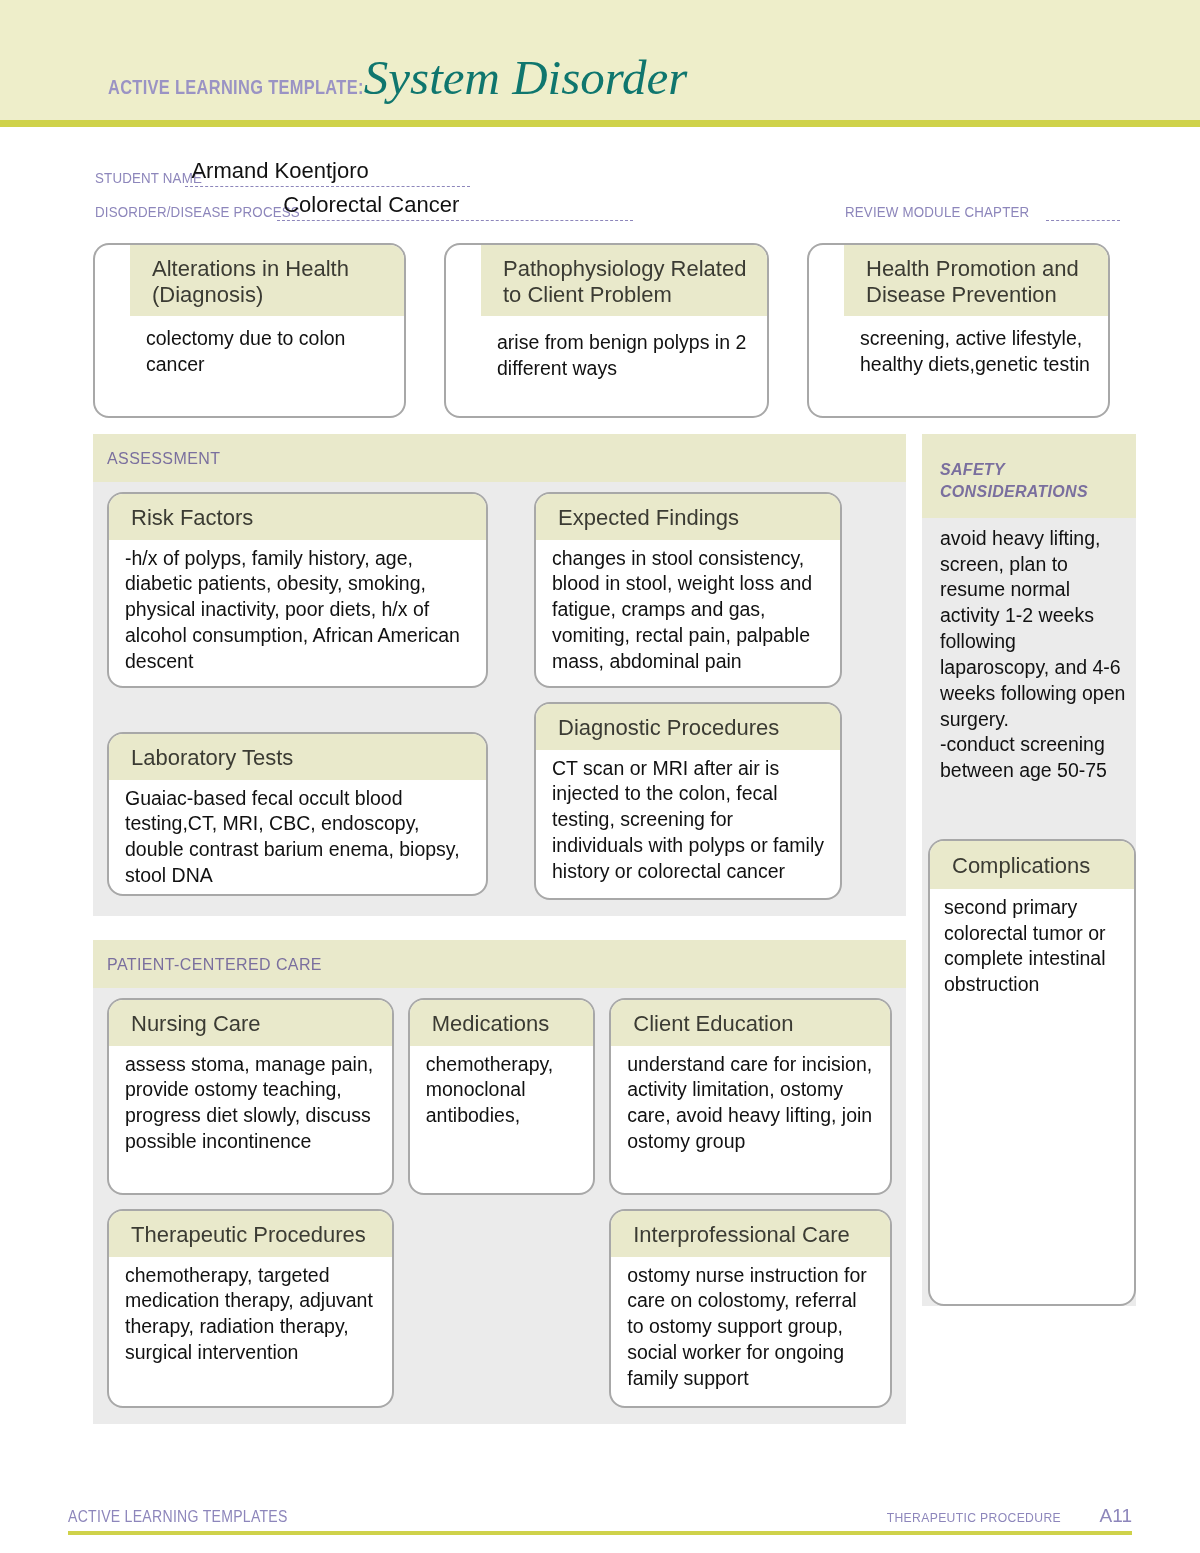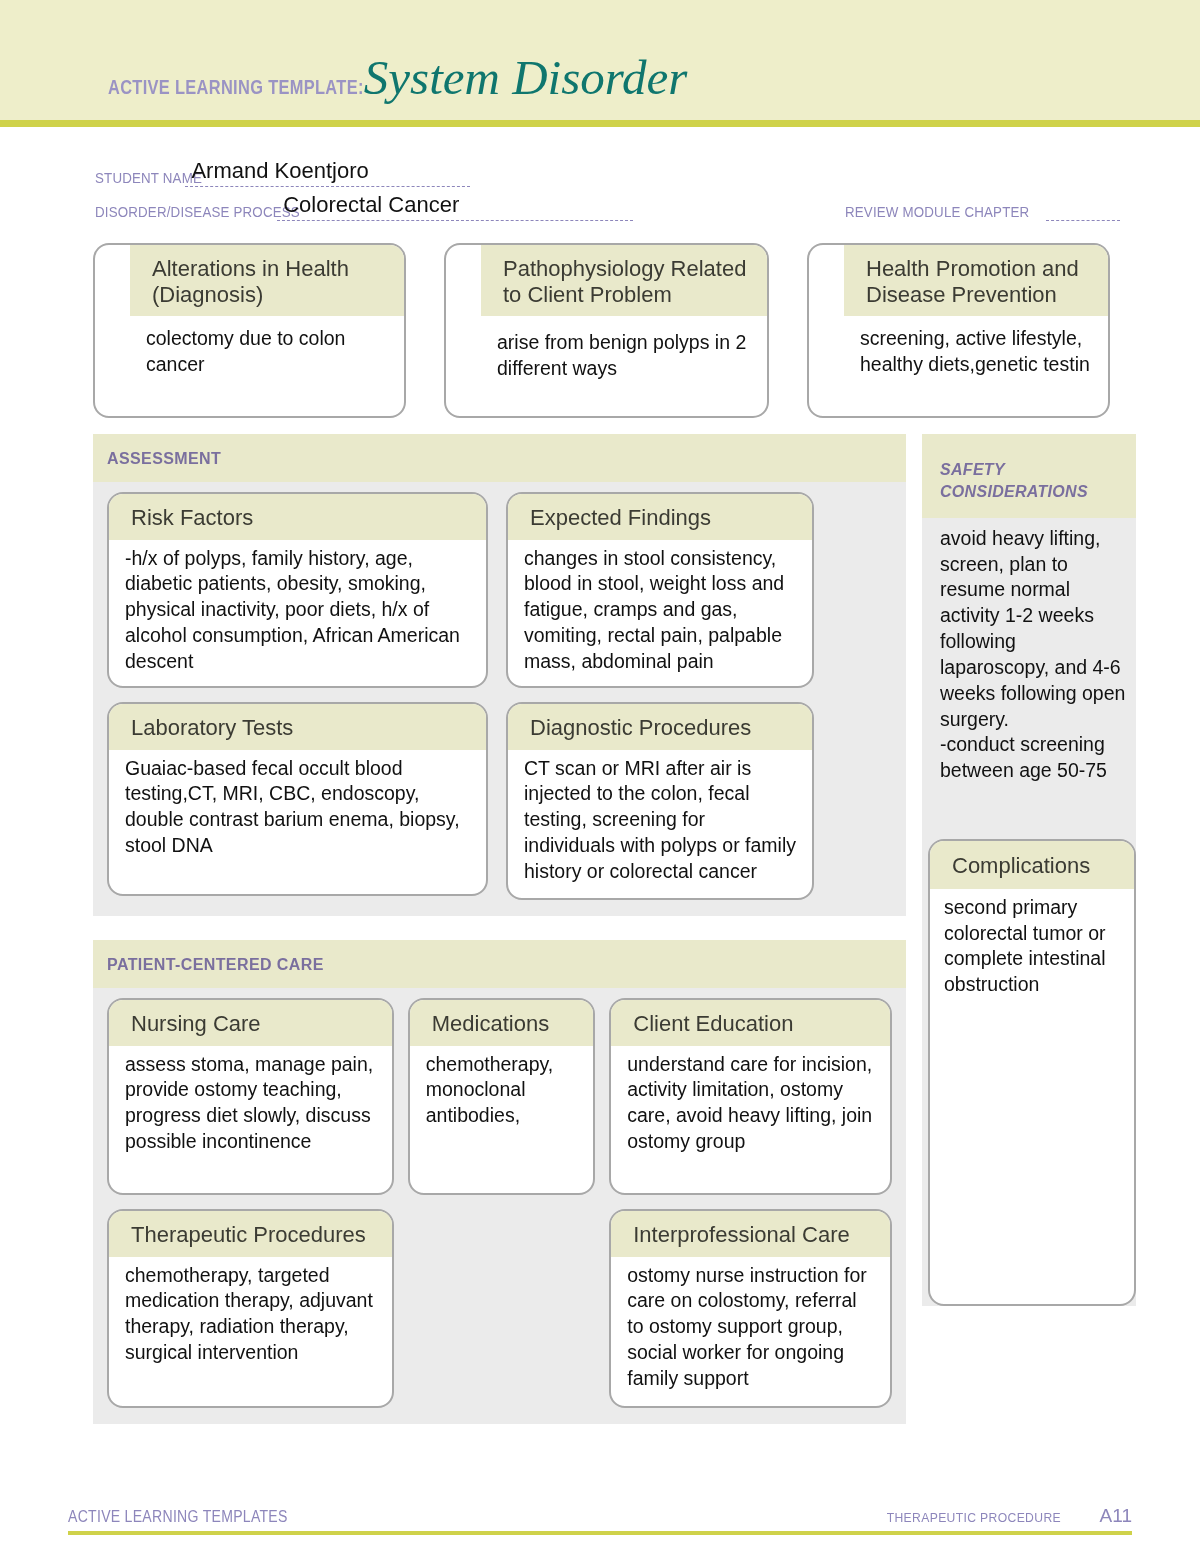--- a/index.html
+++ b/index.html
@@ -156,37 +156,37 @@
   }
 
   .section {
     background: #ebebeb;
     padding: 0 0 16px 0;
   }
   .section-title {
     background: #e9e9cb;
     font-family: "Liberation Sans Narrow", "Liberation Sans", sans-serif;
     font-size: 16px;
-    font-weight: 700;
+    font-weight: 400;
     letter-spacing: 0.4px;
     color: #7a6f9e;
     padding: 16px 0 14px 14px;
   }
   .section-grid {
     display: flex;
     gap: 18px;
     padding: 10px 14px 0 14px;
   }
   .col { display: flex; flex-direction: column; gap: 14px; }
 
   
   .assess-left { width: 381px; }
-  .assess-right { width: 308px; }
+  .assess-right { width: 308px; margin-left: 28px; }
   .c-risk  { height: 196px; }
-  .c-lab   { height: 194px; }
+  .c-lab   { height: 164px; margin-top: 30px; }
   .c-exp   { height: 196px; }
   .c-diag  { height: 198px; }
 
   
   .pcc-grid { display: flex; gap: 14px; padding: 10px 14px 0 14px; }
   .pcc-a { width: 289px; }
   .pcc-b { width: 189px; }
   .pcc-c { width: 285px; }
   .c-nursing { height: 197px; }
   .c-meds    { height: 197px; }

